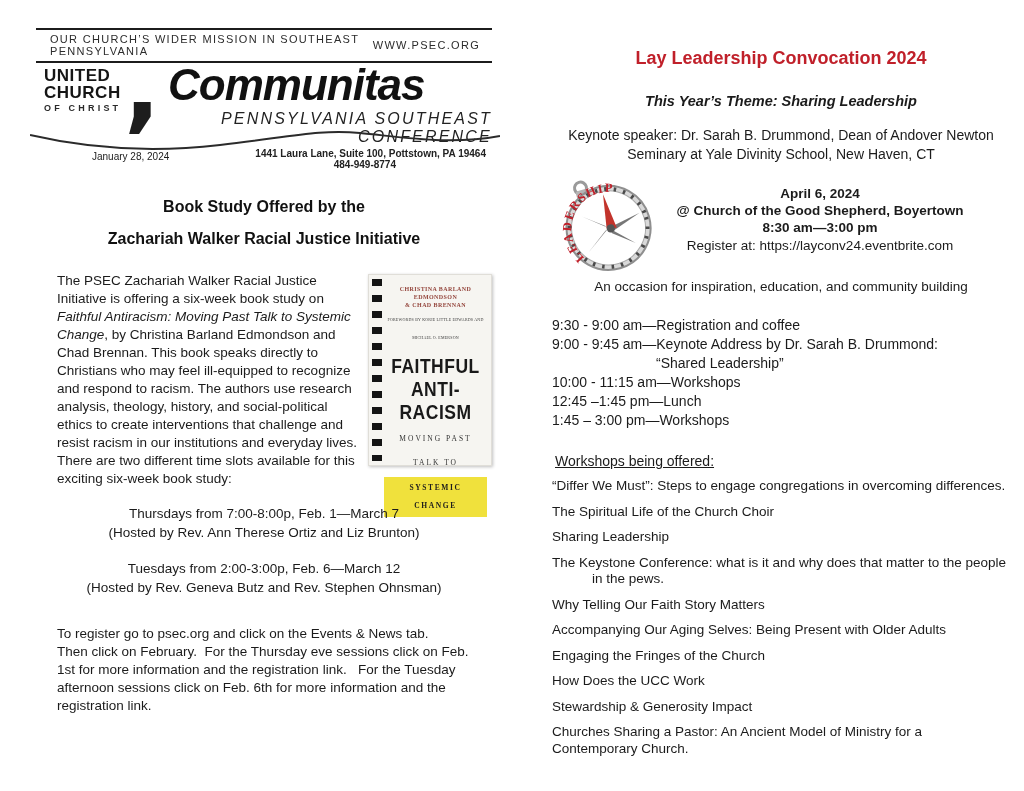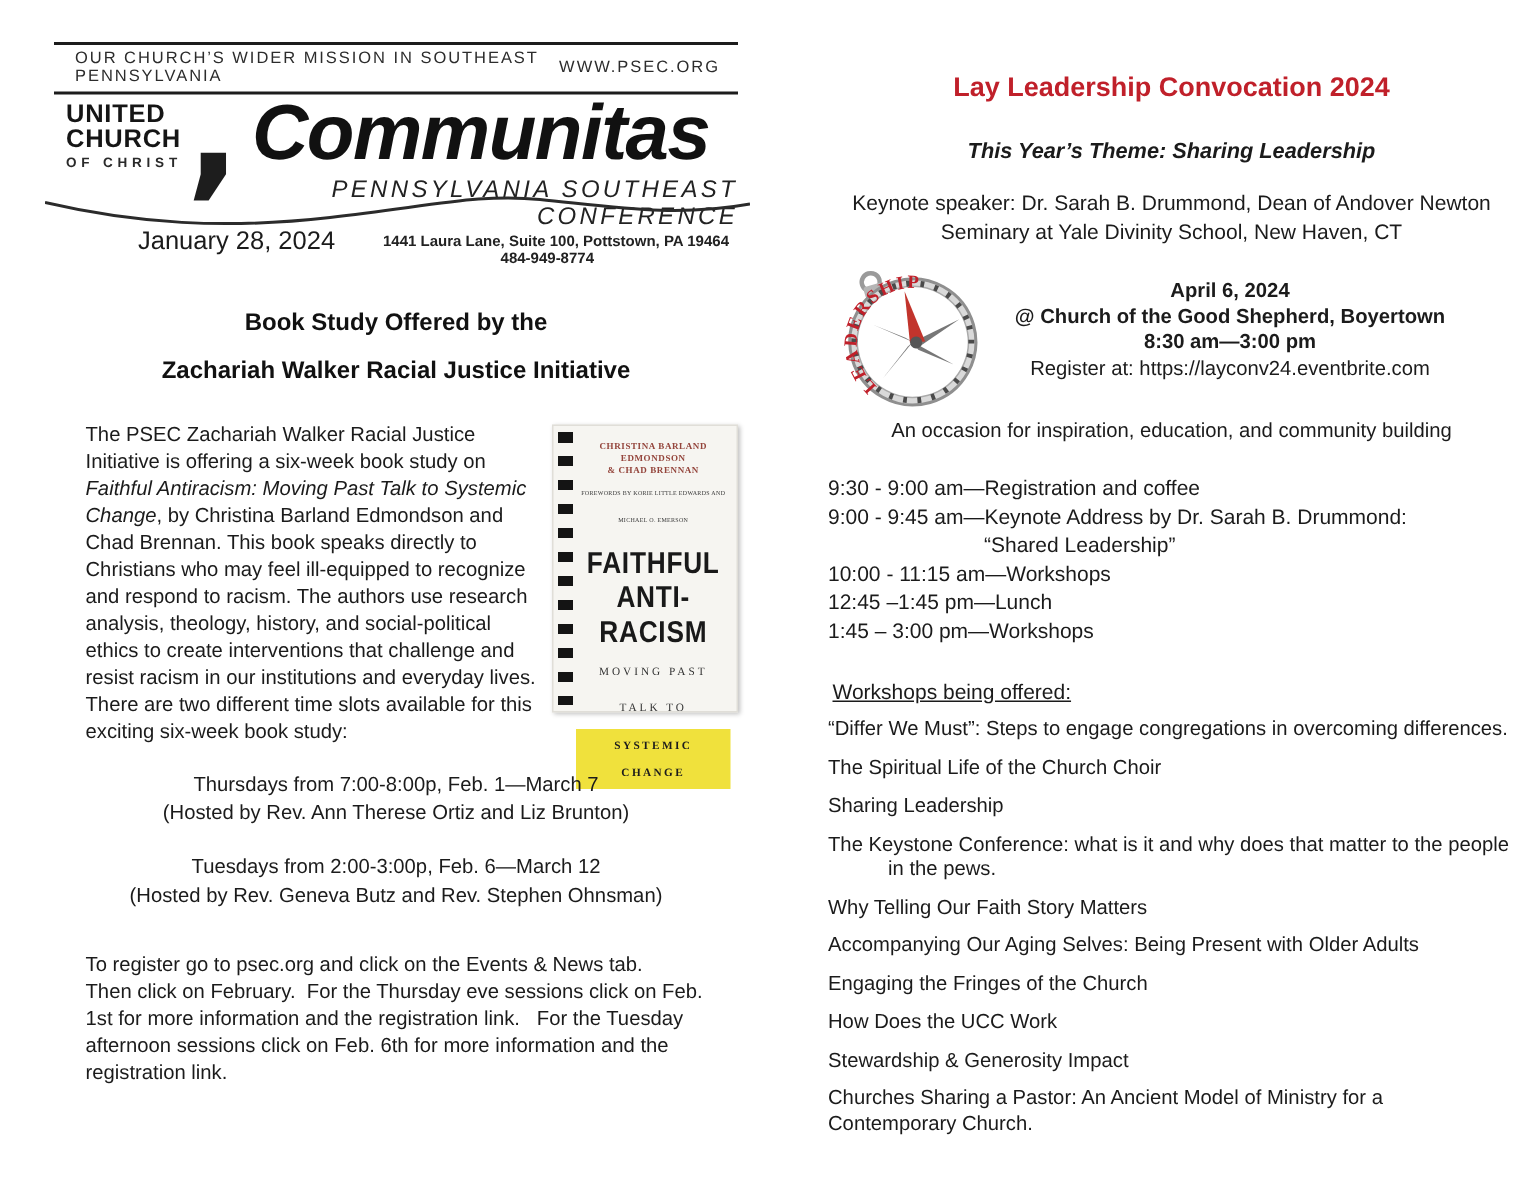--- a/index.html
+++ b/index.html
@@ -14,28 +14,28 @@
                 border-top:2px solid #1c1c1c; border-bottom:2px solid #1c1c1c;
                 padding:3px 12px 4px 14px; font-size:11px; font-weight:400;
                 letter-spacing:1.3px; color:#2c2c2c; }
   .mast-logo-row { position:relative; height:84px; }
   .ucc-logo { position:absolute; left:8px; top:4px; line-height:1; }
   .ucc-l1, .ucc-l2 { font-weight:800; font-size:17px; letter-spacing:0.5px; color:#151515; }
   .ucc-l3 { font-size:9px; font-weight:600; letter-spacing:3.2px; margin-top:3px; color:#2a2a2a; }
   .ucc-comma { position:absolute; left:88px; top:-32px; font-size:96px; font-weight:800;
                color:#1d1d1d; font-family:"DejaVu Sans", sans-serif; }
   .mast-title-block { position:absolute; left:128px; top:0; width:328px; text-align:right; }
-  .mast-title { font-size:52px; font-weight:800; font-style:italic; letter-spacing:-1px;
+  .mast-title { font-size:44px; font-weight:800; font-style:italic; letter-spacing:-1px;
                 color:#111; line-height:1; text-align:left; padding-left:4px; }
   .mast-sub { font-size:16px; font-style:italic; letter-spacing:2.2px; font-weight:500;
               color:#222; margin-top:3px; }
   .mast-addr { font-size:10px; font-weight:700; color:#222; margin-top:2px; padding-right:6px; }
   .mast-phone { font-size:10px; font-weight:700; color:#222; padding-right:96px; }
   .mast-wave { position:absolute; left:-6px; top:56px; pointer-events:none; }
-  .mast-date { font-size:17px; margin:4px 0 0 56px; color:#1b1b1b; }
+  .mast-date { font-size:10px; margin:4px 0 0 56px; color:#1b1b1b; }
 
   .bs-head { text-align:center; font-size:16px; font-weight:700; color:#111; }
   .bs-head.l1 { margin-top:36px; }
   .bs-head.l2 { margin-top:14px; }
 
   .bs-body { margin-top:24px; padding-left:21px; font-size:13.5px; line-height:18px; }
   .bs-para em { font-style:italic; }
 
   .book-cover { float:right; width:124px; height:192px; margin:2px 0 8px 10px;
                 background:#f6f5f1; border:1px solid #e0ded8; box-shadow:1px 1px 3px rgba(0,0,0,0.25);

